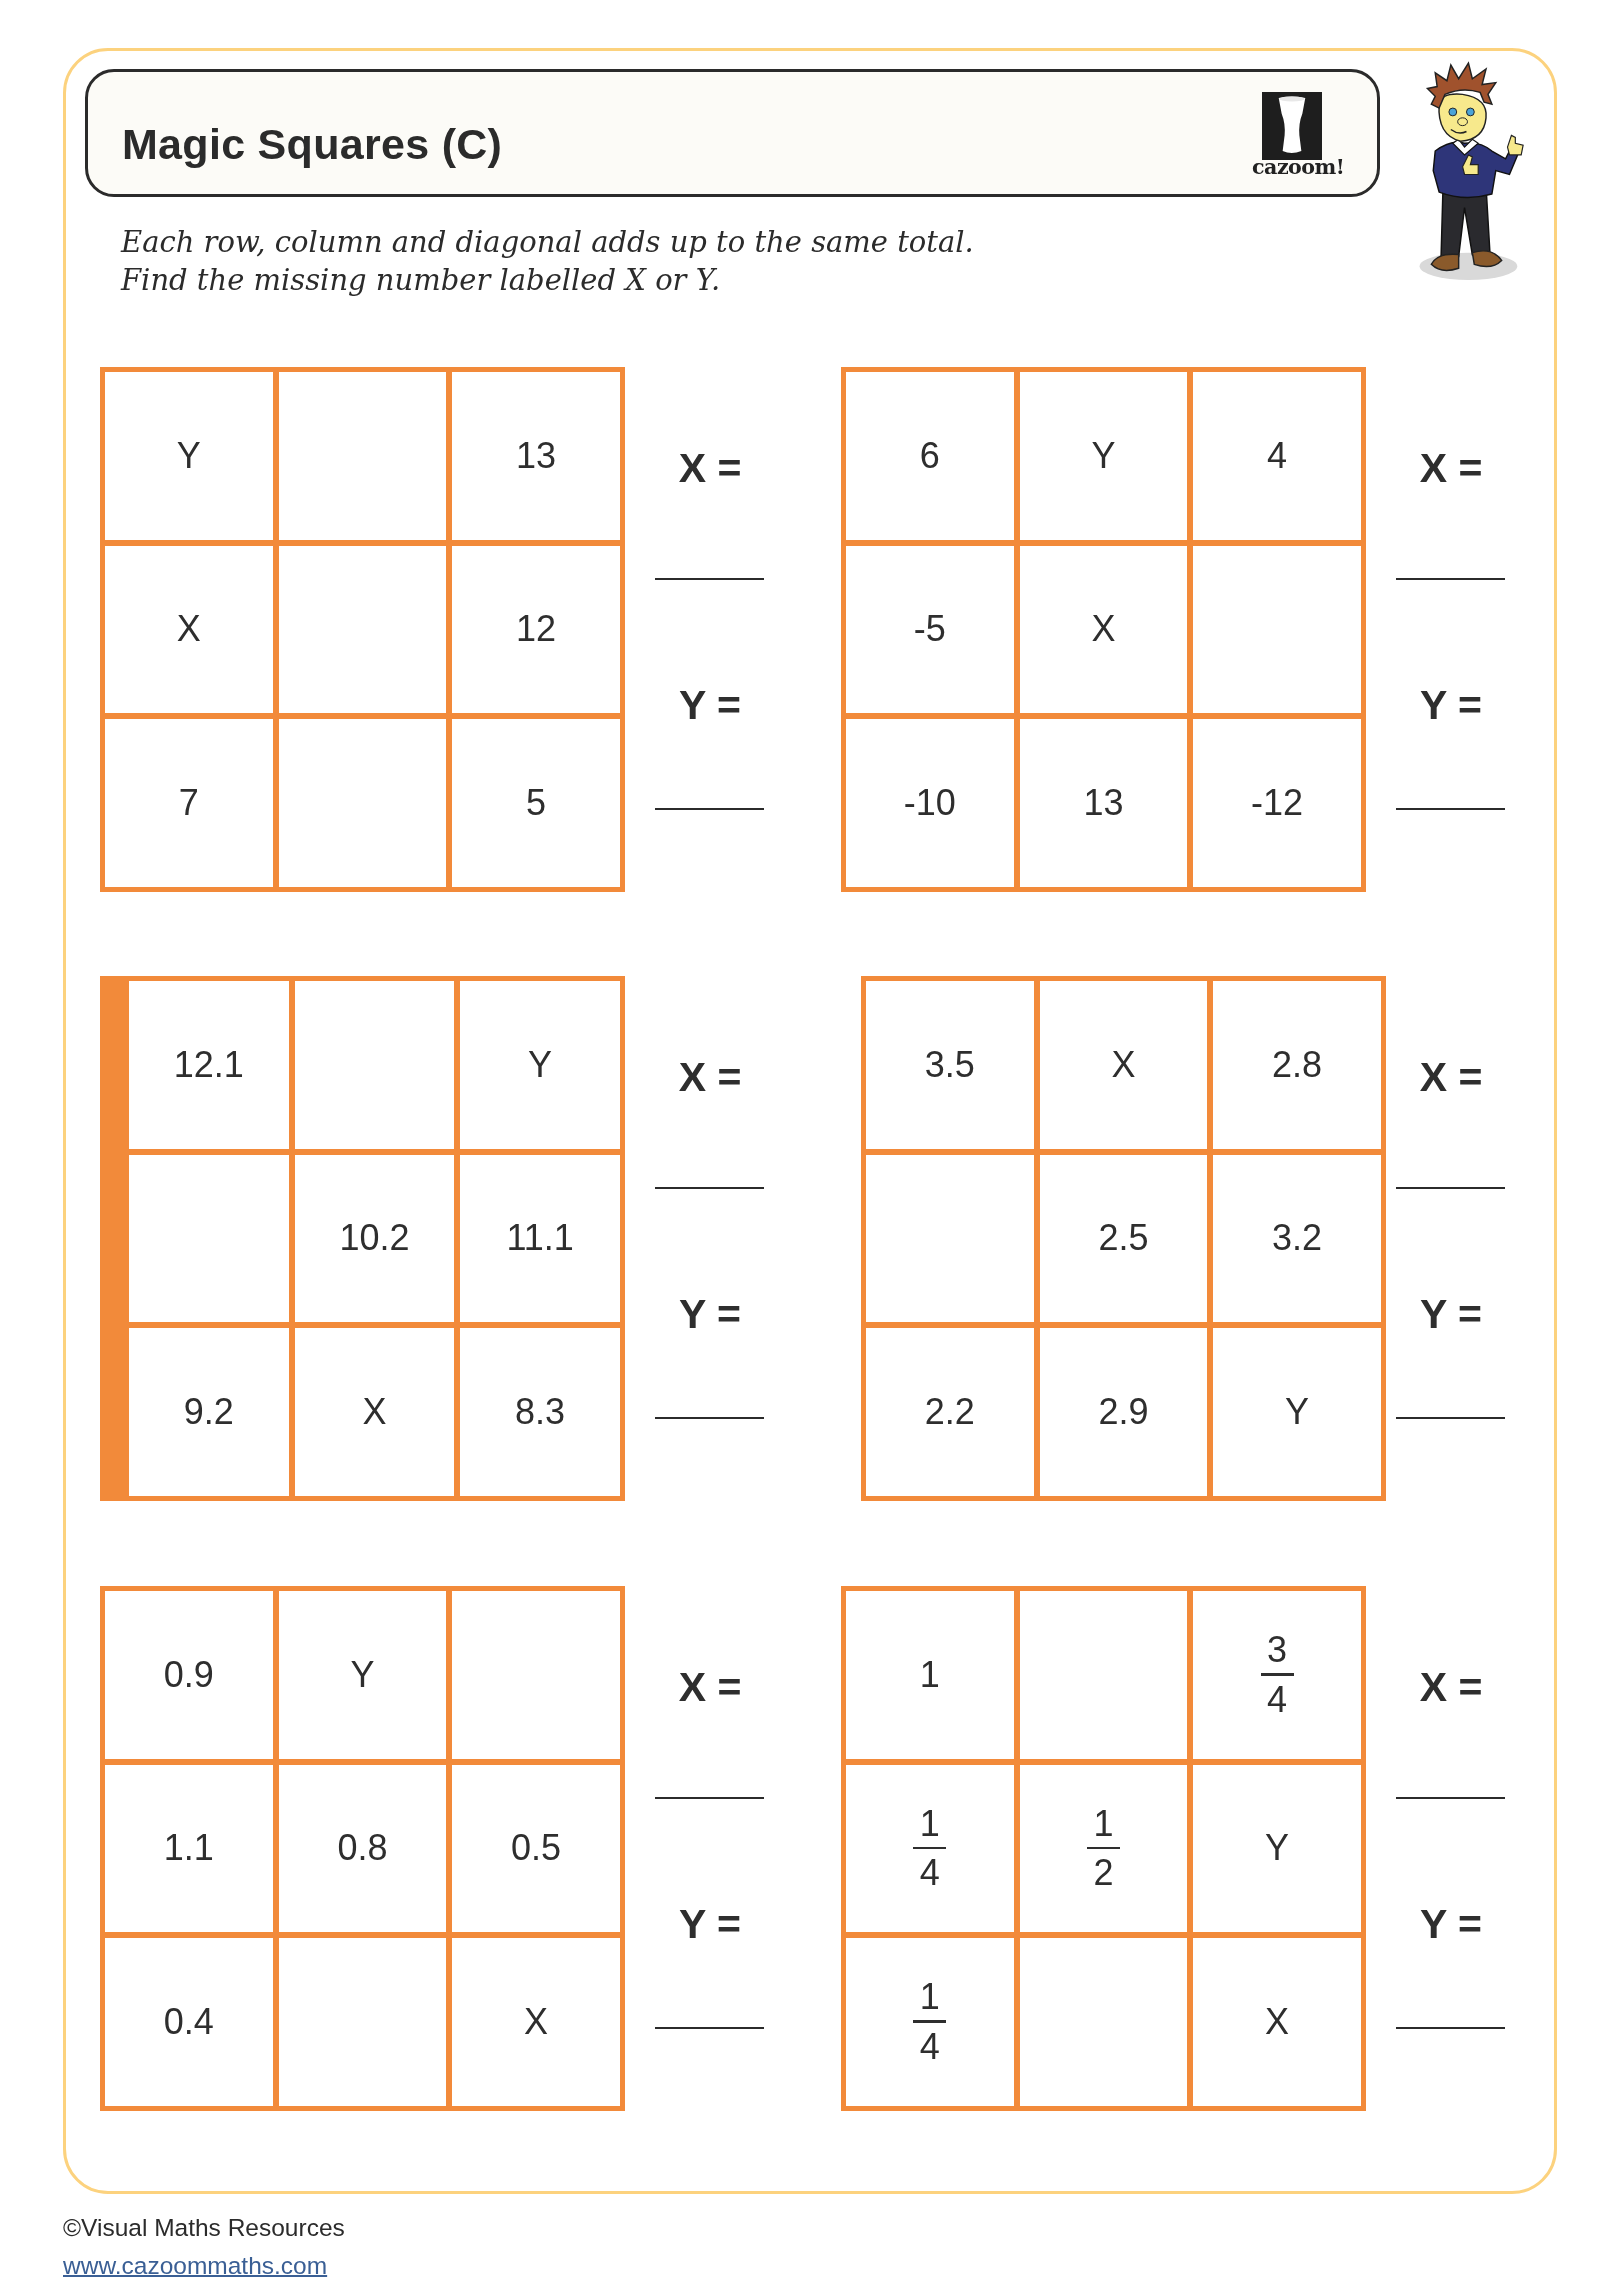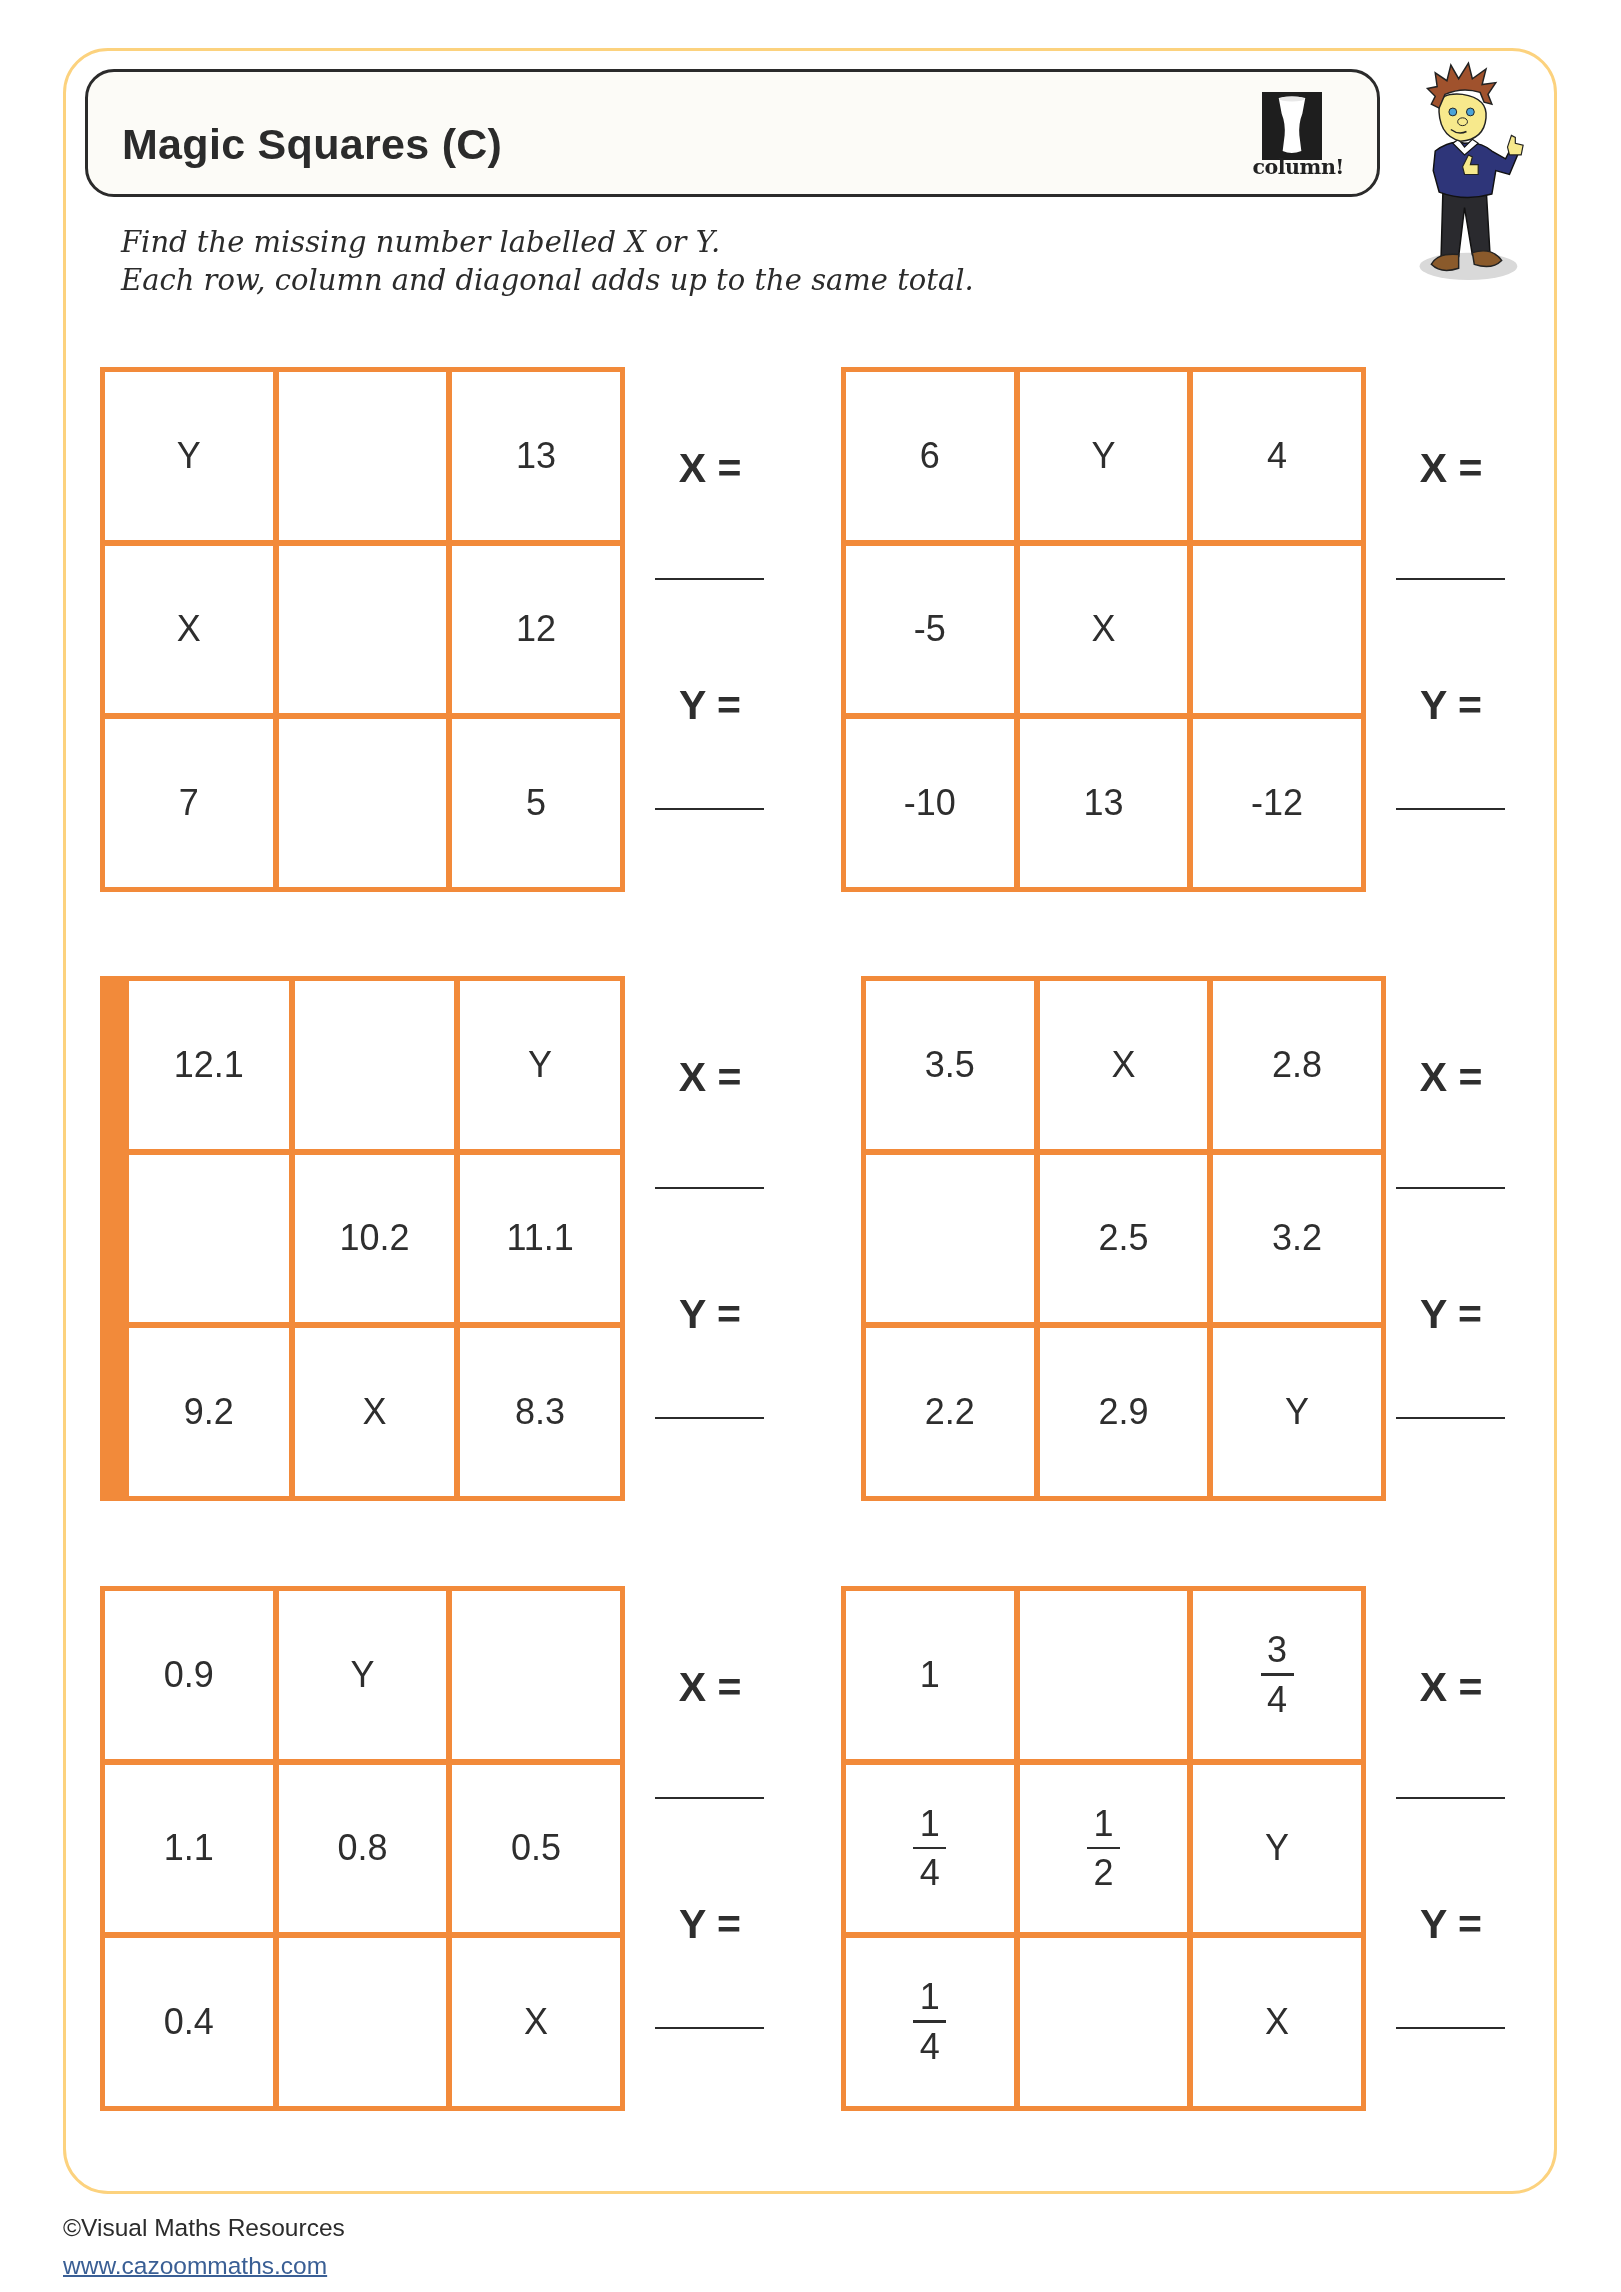--- a/index.html
+++ b/index.html
@@ -46,21 +46,21 @@
 
 <div class="title-box">
   <div class="title">Magic Squares (C)</div>
   <div class="logo">
     <div class="logo-square">
       <svg width="60" height="68" viewBox="0 0 61 69">
         <path d="M17 6 Q30 3 44 6 L41 22 Q37 32 38 44 L40 60 Q30 64 21 60 L23 44 Q24 32 20 22 Z" fill="#ffffff"></path>
         <ellipse cx="30.5" cy="7" rx="13" ry="2.5" fill="#e8e8e8"></ellipse>
       </svg>
     </div>
-    <div class="logo-text">column!</div>
+    <div class="logo-text">cazoom!</div>
   </div>
 </div>
 
 <div class="mascot">
   <svg width="127" height="225" viewBox="0 0 130 230">
     <ellipse cx="68" cy="210" rx="50" ry="14" fill="#d9d9d9"></ellipse>
 
     <path d="M42 128 L40 200 L58 200 L64 150 L72 198 L90 196 L86 128 Z" fill="#2a2a2e" stroke="#111" stroke-width="1.5"></path>
 
     <path d="M30 208 Q36 196 58 198 L58 212 Q40 218 30 208 Z" fill="#8a5a2b" stroke="#222" stroke-width="1.5"></path>
@@ -77,22 +77,22 @@
     <circle cx="52" cy="52" r="4" fill="#4aa3d8" stroke="#222" stroke-width="1"></circle>
     <circle cx="70" cy="52" r="4" fill="#4aa3d8" stroke="#222" stroke-width="1"></circle>
     <ellipse cx="62" cy="62" rx="5" ry="4" fill="#f7e98c" stroke="#222" stroke-width="1"></ellipse>
     <path d="M50 70 Q58 76 66 72" fill="none" stroke="#222" stroke-width="1.5"></path>
 
     <path d="M26 28 L36 26 L34 12 L46 20 L50 4 L58 18 L68 2 L72 18 L86 8 L82 24 L96 22 L88 34 L92 44 L84 42 L80 32 Q62 26 44 34 L38 48 L30 44 L34 36 Z" fill="#a0522d" stroke="#222" stroke-width="1.5"></path>
   </svg>
 </div>
 
 <div class="instructions">
+  <div>Each row, column and diagonal adds up to the same total.</div>
   <div>Find the missing number labelled X or Y.</div>
-  <div>Each row, column and diagonal adds up to the same total.</div>
 </div>
 
 <div id="puzzles-root">
     <div class="grid" style="left: 100px; top: 367px;">
       <div class="cell">
         <span>Y</span>
       </div>
       <div class="cell"></div>
       <div class="cell">
         <span>13</span>

